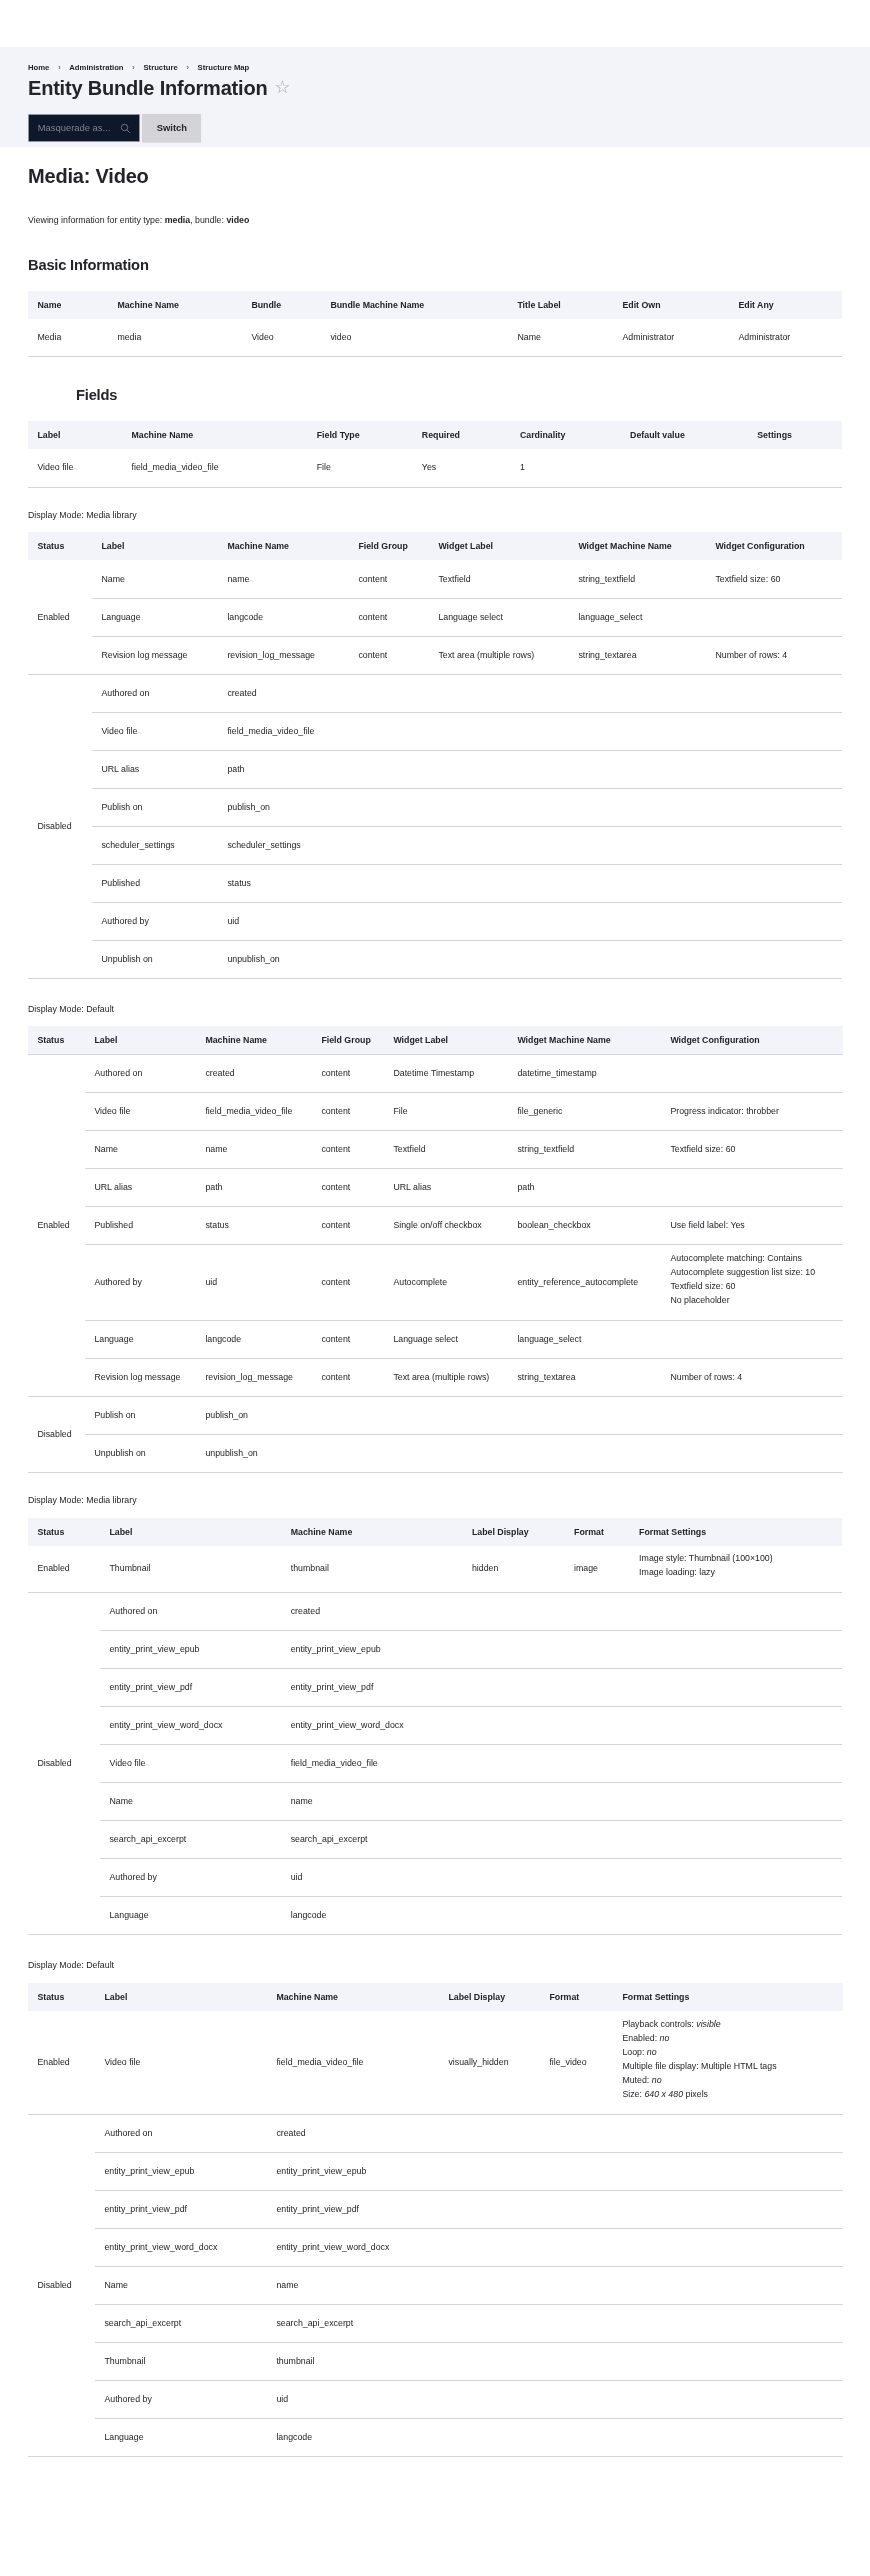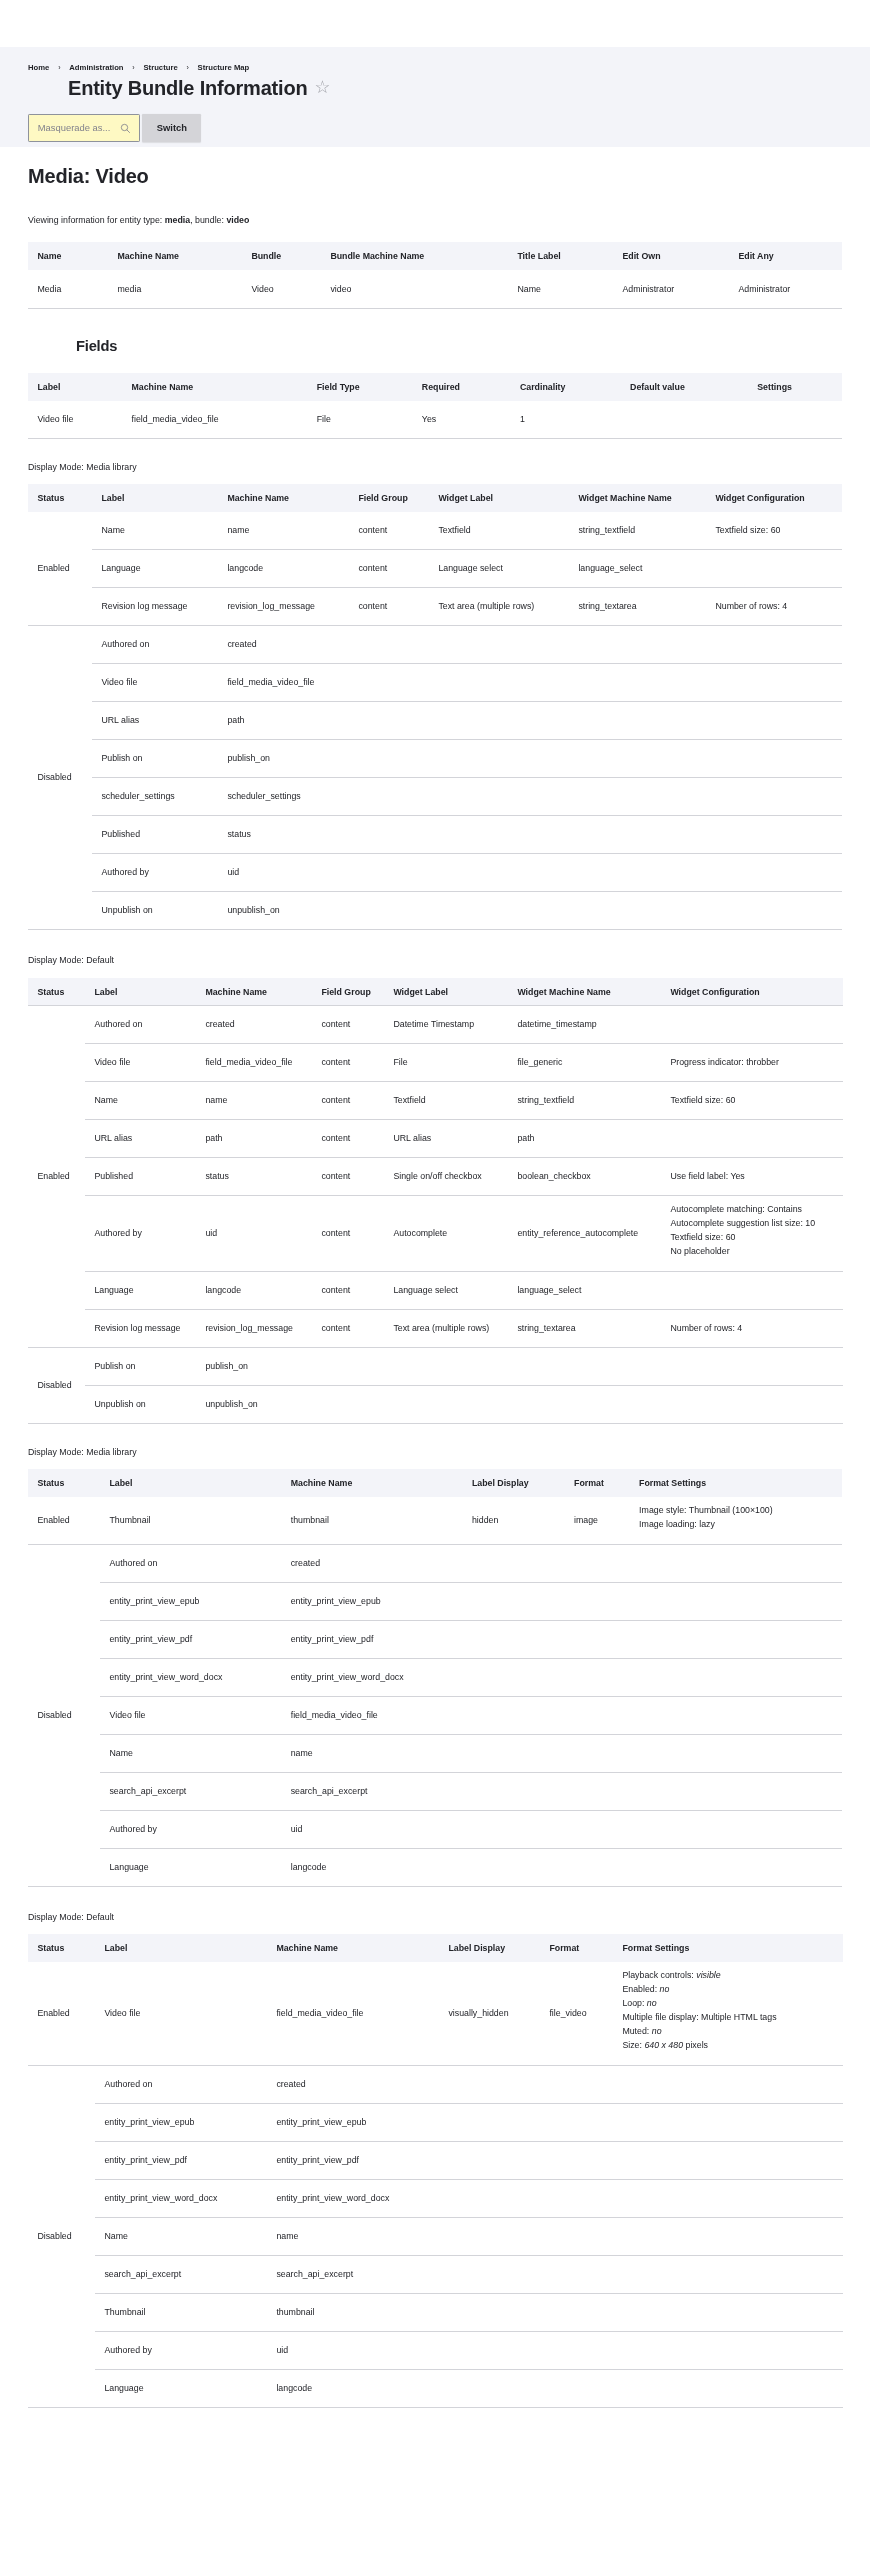--- a/index.html
+++ b/index.html
@@ -2,25 +2,25 @@
 <html style="font-size:9.4px"><head>
 <meta charset="utf-8">
 <style>
   * { box-sizing: border-box; margin: 0; padding: 0; }
   html, body { width: 871px; background: #ffffff; }
   body { font-family: "Liberation Sans", "DejaVu Sans", sans-serif; color: #232429; font-size: 9.4px; }
   .topbar { height: 47px; background: #ffffff; }
   .page-header { background: #f3f4f9; height: 100px; padding: 15.3px 28px 0 28px; position: relative; }
   .breadcrumb { display: flex; align-items: center; font-size: 7.7px; font-weight: bold; color: #232429; height: 10.6px; }
   .breadcrumb .sep { margin: 0 8.8px; font-weight: normal; font-size: 7px; color: #232429; }
-  .title-row { display: flex; align-items: center; margin-top: 3.5px; height: 23.6px; margin-left: 40px; }
+  .title-row { display: flex; align-items: center; margin-top: 3.5px; height: 23.6px; }
   .page-title { font-size: 20px; font-weight: bold; letter-spacing: -0.2px; color: #232429; }
   .star { margin-left: 7px; font-size: 17.7px; color: #a0a1a8; line-height: 1; }
   .masq-row { display: flex; align-items: center; margin-top: 14px; }
-  .masq-input { width: 112px; height: 28px; border: 0.6px solid #8e929c; border-radius: 1.2px; background: #fef9c3; display: flex; align-items: center; padding: 0 8.3px 0 8.8px; justify-content: space-between; }
+  .masq-input { width: 112px; height: 28px; border: 0.6px solid #8e929c; border-radius: 1.2px; background: #0f172a; display: flex; align-items: center; padding: 0 8.3px 0 8.8px; justify-content: space-between; }
   .masq-input span.ph { font-size: 9.4px; color: #82828c; }
   .masq-input svg { width: 10.6px; height: 10.6px; }
   .switch-btn { margin-left: 2.4px; width: 59px; height: 28px; background: #d4d4d8; border: none; border-radius: 1.2px; font-weight: bold; font-size: 9.4px; color: #232429; font-family: "Liberation Sans", sans-serif; box-shadow: 0 0.6px 1.2px rgba(0,0,0,0.1); }
   .content { padding: 0 28px 0 28px; }
   h2.bundle-title { font-size: 20px; font-weight: bold; margin-top: 18.3px; height: 21px; letter-spacing: -0.2px; }
   p.intro { font-size: 8.8px; margin-top: 29px; height: 11.8px; color: #232429; }
   p.intro b { font-weight: bold; }
   h3.section { font-size: 14.7px; font-weight: bold; letter-spacing: -0.2px; height: 19px; }
   .display-mode { font-size: 8.8px; height: 11.8px; color: #232429; }
   table { width: 814px; border-collapse: collapse; table-layout: fixed; font-size: 8.8px; }
@@ -60,20 +60,21 @@
         </svg>
     </div>
     <button class="switch-btn">Switch</button>
   </form>
 </header>
 
 <main class="content">
   <h2 class="bundle-title">Media: Video</h2>
   <p class="intro"><span>Viewing information for entity type: </span><b>media</b><span>, bundle: </span><b>video</b></p>
 
+  <h3 class="section" style="margin-top:29.5px;">Basic Information</h3>
   <table style="margin-top:15.3px;" id="tbl-basic">
     <colgroup>
         <col style="width:80px">
         <col style="width:134px">
         <col style="width:79px">
         <col style="width:187px">
         <col style="width:105px">
         <col style="width:116px">
         <col style="width:113px">
       </colgroup>

